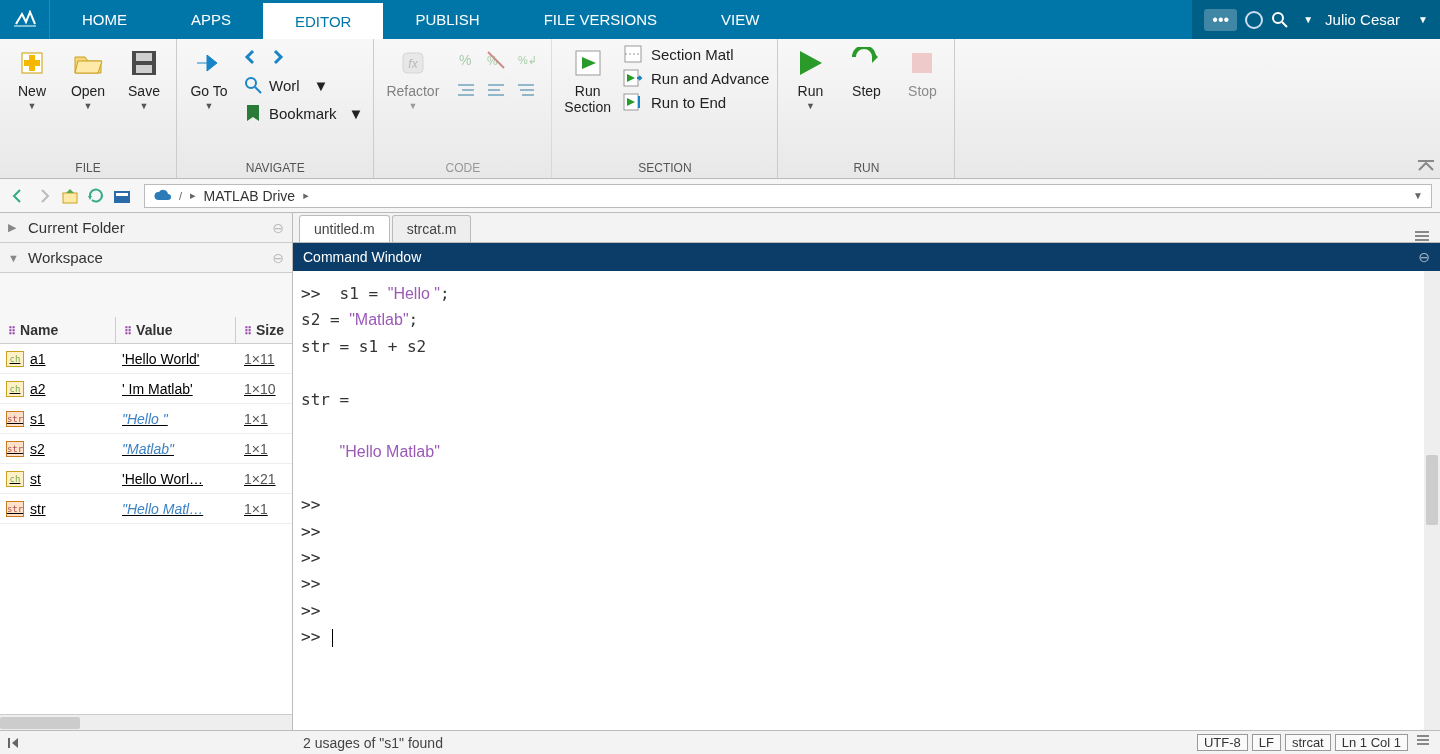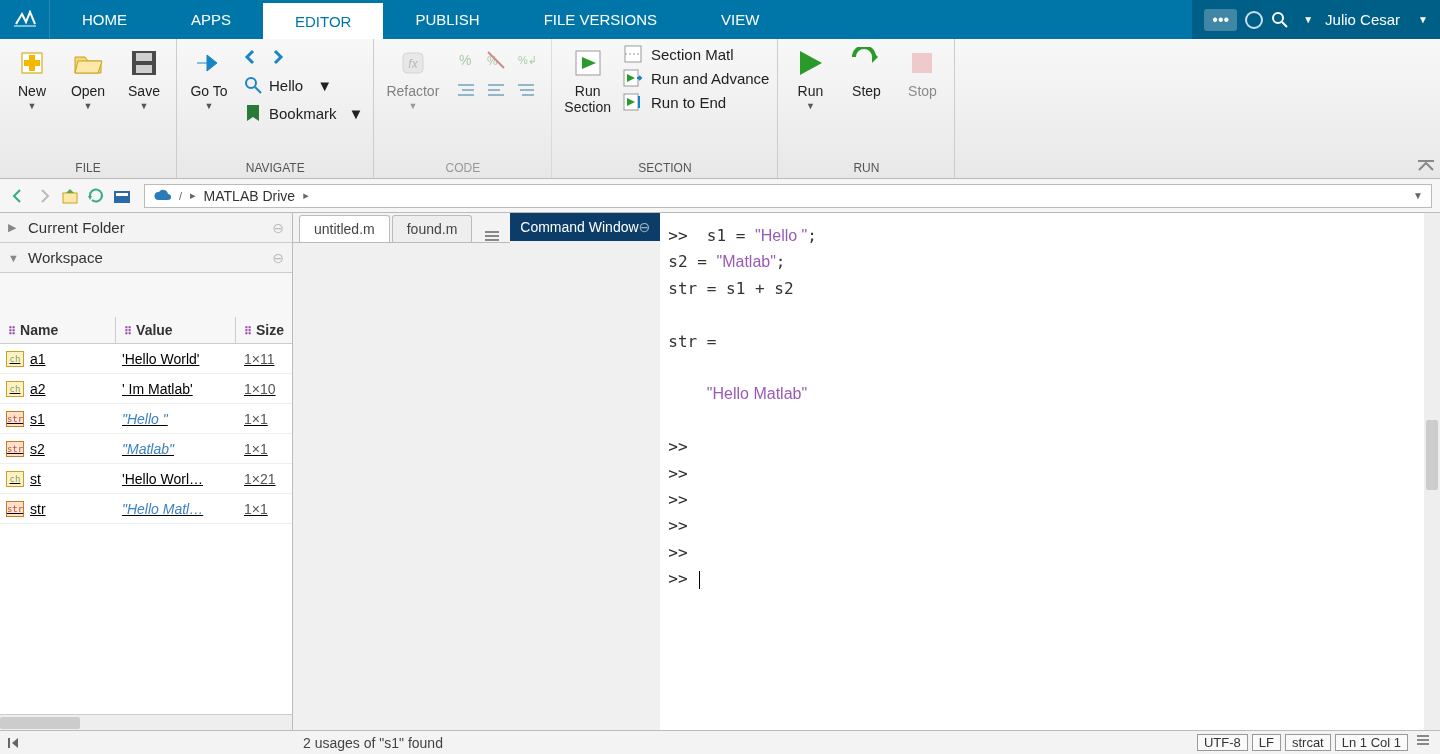--- a/index.html
+++ b/index.html
@@ -55,21 +55,21 @@
 .ws-row { display:flex; align-items:center; font-size:14px; height:30px; border-bottom:1px solid #eee;text-decoration:underline; }
 .ws-row .c1 { width:118px; padding-left:6px; display:flex; align-items:center; gap:6px;}
 .ws-row .c2 { width:122px; padding-left:4px; white-space:nowrap; overflow:hidden; text-overflow:ellipsis;}
 .ws-row .c2.str { color:#3b82c4; font-style:italic;}
 .ws-row .c3 { flex:1; padding-left:4px; color:#555;}
 .var-ico { width:18px; height:16px; display:inline-flex; align-items:center; justify-content:center; font-size:9px; font-family:monospace; background:#fff0c8; border:1px solid #caa020; color:#7a5; }
 .var-ico.str { background:#ffe0c8; border-color:#c97a20; color:#a55; }
 .leftpane .hscroll { height:16px; background:#eee; border-top:1px solid #ccc; position:relative;}
 .leftpane .hscroll::before { content:""; position:absolute; left:0; top:2px; width:80px; height:12px; background:#ccc; border-radius:2px;}
 
-.rightpane { flex:1; display:flex; flex-direction:row;justify-content:space-between; }
+.rightpane { flex:1; display:flex; flex-direction:column;justify-content:space-between; }
 .file-tabs { height:30px; background:#f3f3f3; border-bottom:1px solid #bbb; display:flex; align-items:flex-end; padding-left:6px; gap:0; }
 .file-tab { background:#eee; border:1px solid #bbb; border-bottom:none; padding:5px 14px; font-size:14px; color:#444; border-radius:3px 3px 0 0; margin-right:2px; cursor:pointer;}
 .file-tab.active { background:#fff; }
 .file-tabs .menu { margin-left:auto; padding:0 10px; color:#888; cursor:pointer;}
 
 .cmd-hdr { background:#0b3d68; color:#fff; height:28px; display:flex; align-items:center; padding:0 10px; font-size:14px; justify-content:space-between;}
 .cmd-body { flex:1; background:#fff; font-family: Menlo, Consolas, monospace; font-size:16px; padding:10px 8px; position:relative; overflow:hidden; white-space:pre; color:#333; line-height:1.65;}
 .cmd-body .kw { color:#9b59b6; }
 .cmd-body .cursor { display:inline-block; width:1px; height:18px; background:#000; vertical-align:middle; margin-left:2px;}
 .cmd-scroll { position:absolute; right:0; top:0; bottom:0; width:16px; background:#eee; }
@@ -166,21 +166,21 @@
             </svg>
           <svg class="mini-ico" viewBox="0 0 20 20">
               <path d="M6 4 l6 6 -6 6" fill="none" stroke="#1985c7" stroke-width="3"></path>
             </svg>
         </div>
         <div class="nav-row">
           <svg class="mini-ico" viewBox="0 0 20 20">
               <circle cx="8" cy="8" r="5" stroke="#1985c7" stroke-width="2" fill="none"></circle>
               <line x1="12" y1="12" x2="18" y2="18" stroke="#1985c7" stroke-width="2"></line>
             </svg>
-          <span>Hello</span>
+          <span>Worl</span>
           <span class="caret" style="margin-left:8px">▼</span>
         </div>
         <div class="nav-row">
           <svg class="mini-ico" viewBox="0 0 20 20">
               <path d="M4 2 h12 v16 l-6 -4 -6 4 z" fill="#2a7a3a"></path>
             </svg>
           <span>Bookmark</span>
           <span class="caret" style="margin-left:6px">▼</span>
         </div>
       </div>
@@ -406,21 +406,21 @@
           <div class="c3">1×1</div>
         </div>
       </div>
     <div class="hscroll"></div>
   </div>
 
   <div class="rightpane">
     <div class="file-tabs">
       <div id="etabs" style="display:flex;">
           <div class="file-tab active">untitled.m</div>
-          <div class="file-tab">found.m</div>
+          <div class="file-tab">strcat.m</div>
         </div>
       <span class="menu">
         <svg width="16" height="12" viewBox="0 0 16 12">
             <line x1="1" y1="2" x2="15" y2="2" stroke="#888" stroke-width="2"></line>
             <line x1="1" y1="6" x2="15" y2="6" stroke="#888" stroke-width="2"></line>
             <line x1="1" y1="10" x2="15" y2="10" stroke="#888" stroke-width="2"></line>
           </svg>
       </span>
     </div>
     <div class="cmd-hdr">

